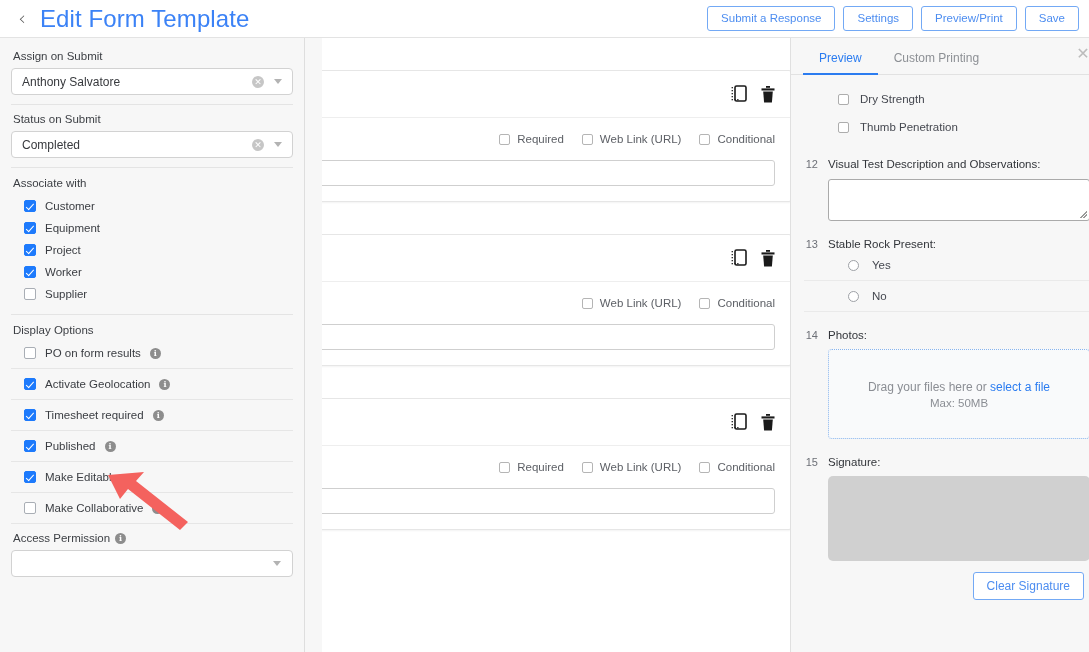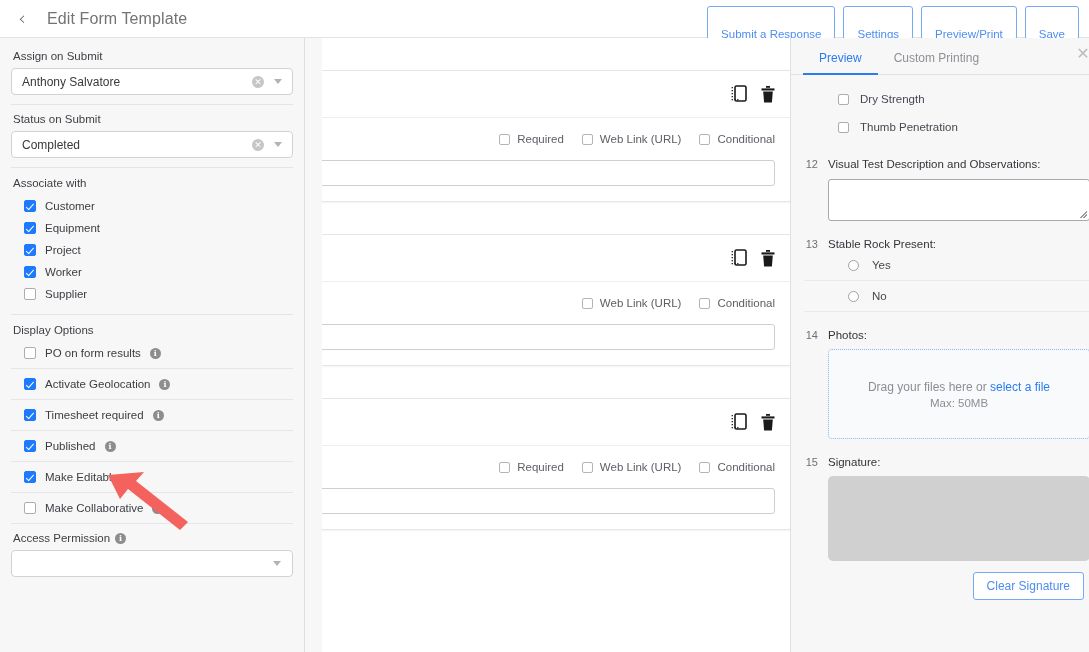--- a/index.html
+++ b/index.html
@@ -17,27 +17,27 @@
     background:#ffffff; border-bottom:1px solid #e3e3e3;
     display:flex; align-items:center;
   }
   .back-chevron {
     margin-left:14px; width:16px; height:24px;
     display:flex; align-items:center; justify-content:center;
     color:#5a5a5a; font-size:19px; line-height:1; cursor:pointer;
     font-family:"DejaVu Sans", sans-serif; font-weight:300;
   }
   .page-title {
-    margin-left:17px; font-size:16px; color:#737373; letter-spacing:.1px;
+    margin-left:10px; font-size:24px; color:#3b82f6; letter-spacing:.1px;
   }
   .top-actions {
     position:absolute; right:10px; top:6px; display:flex; gap:8px; align-items:center;
   }
   .tbtn {
-    height:25px; padding:16px 13px; border:1px solid #73a9f5; border-radius:3px;
+    height:25px; padding:0 13px; border:1px solid #73a9f5; border-radius:3px;
     background:#fff; color:#4d8df0; font-size:11.5px; line-height:23px;
     cursor:pointer; white-space:nowrap;
   }
 
   
   .sidebar {
     position:absolute; left:0; top:38px; width:305px; height:614px;
     background:#f7f7f7; border-right:1px solid #dedede;
     overflow:hidden;
   }

